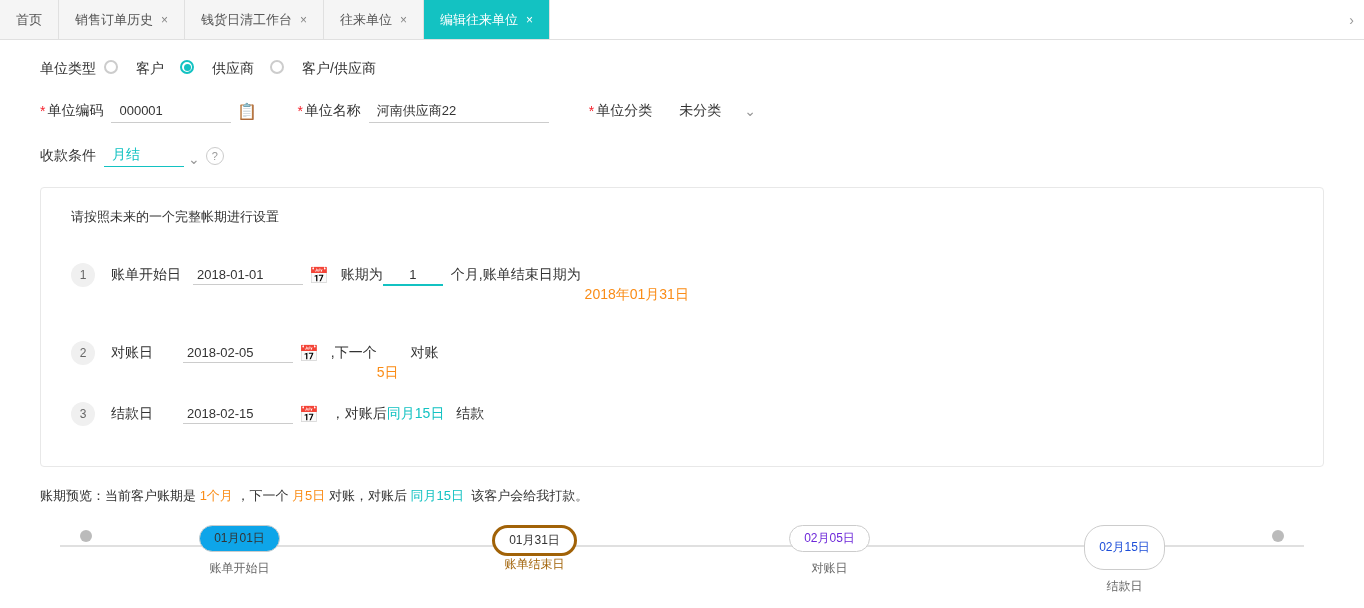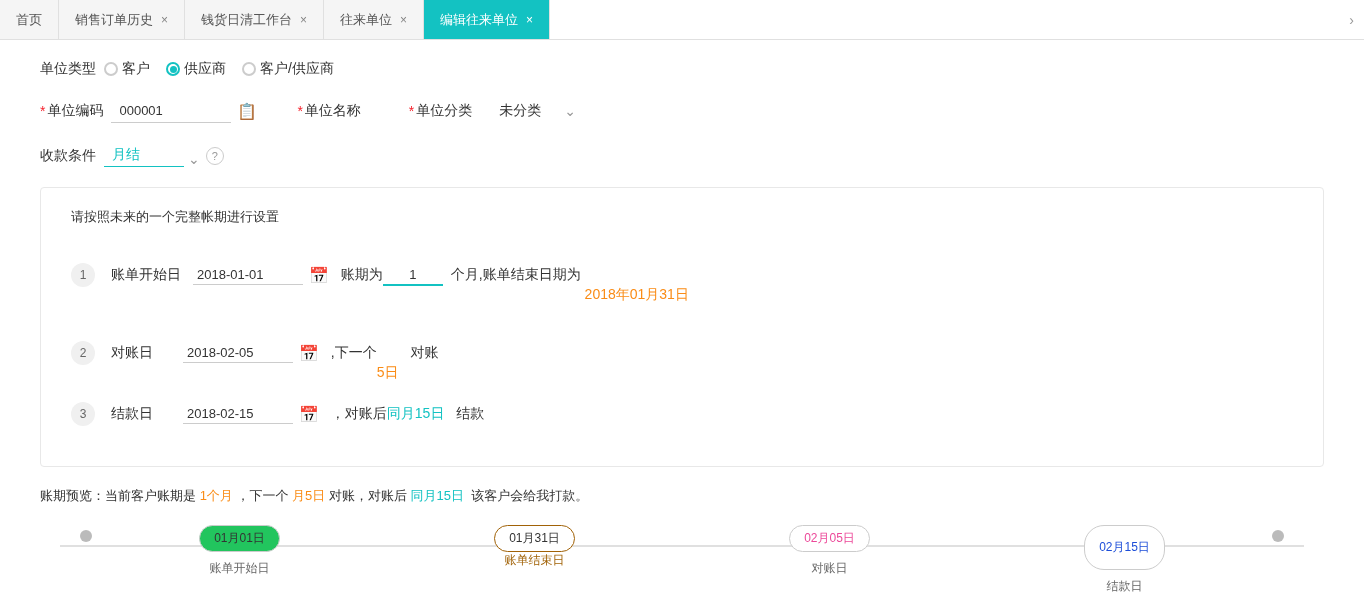--- a/index.html
+++ b/index.html
@@ -69,22 +69,22 @@
       color: #f5222d;
       margin-right: 2px;
     }
     .radio-group {
       display: flex;
       align-items: center;
       gap: 16px;
     }
     .radio-item {
       display: flex;
-      align-items: center;
-      gap: 4px;
+      align-items: flex-start;
+      gap: 18px;
       cursor: pointer;
     }
     .radio-circle {
       width: 14px;
       height: 14px;
       border-radius: 50%;
       border: 2px solid #ccc;
       display: flex; align-items: center; justify-content: center;
     }
     .radio-circle.checked {
@@ -277,20 +277,21 @@
   <div class="form-row">
     <div class="field-group">
       <span class="required-star">*</span>
       <span class="form-label">单位编码</span>
       <input class="text-input" type="text" value="000001" style="width: 120px;">
       <span class="calendar-icon">📋</span>
     </div>
     <div class="field-group">
       <span class="required-star">*</span>
       <span class="form-label">单位名称</span>
+      <input class="text-input" type="text" value="河南供应商22" style="width: 180px;">
     </div>
     <div class="field-group">
       <span class="required-star">*</span>
       <span class="form-label">单位分类</span>
       <span style="min-width:80px; padding: 4px 8px; text-align: center;">未分类</span>
       <span class="dropdown-arrow">⌄</span>
     </div>
   </div>
 
   <div class="form-row">
@@ -349,31 +350,31 @@
 
   <div style="position: relative; padding: 0 40px;">
     <div class="timeline-line"></div>
     <div style="display: flex; align-items: flex-start; position: relative; z-index: 1;">
 
       <div style="display: flex; align-items: center; position: relative; top: 5px;">
         <div style="width:12px;height:12px;border-radius:50%;background:#bbb;"></div>
       </div>
 
       <div style="display:flex;flex-direction:column;align-items:center;flex:1;">
-        <div style="border:1px solid #ccc;border-radius:20px;padding:4px 14px;font-size:12px;color:#333;background:#22c55e;white-space:nowrap;">01月01日</div>
+        <div style="border:1px solid #ccc;border-radius:20px;padding:4px 14px;font-size:12px;color:#333;background:#0ea5e9;white-space:nowrap;">01月01日</div>
         <div style="font-size:12px;color:#666;margin-top:8px;">账单开始日</div>
       </div>
 
       <div style="display:flex;flex-direction:column;align-items:center;flex:1;">
-        <div style="border:1px solid #a16207;border-radius:20px;padding:4px 14px;font-size:12px;color:#333;background:#fff;white-space:nowrap;">01月31日</div>
+        <div style="border:3px solid #a16207;border-radius:20px;padding:4px 14px;font-size:12px;color:#333;background:#fff;white-space:nowrap;">01月31日</div>
         <div style="font-size:12px;color:#a16207;margin-top:0;">账单结束日</div>
       </div>
 
       <div style="display:flex;flex-direction:column;align-items:center;flex:1;">
-        <div style="border:1px solid #ccc;border-radius:20px;padding:4px 14px;font-size:12px;color:#ec4899;background:#fff;white-space:nowrap;">02月05日</div>
+        <div style="border:1px solid #ccc;border-radius:20px;padding:4px 14px;font-size:12px;color:#6d28d9;background:#fff;white-space:nowrap;">02月05日</div>
         <div style="font-size:12px;color:#666;margin-top:8px;">对账日</div>
       </div>
 
       <div style="display:flex;flex-direction:column;align-items:center;flex:1;">
         <div style="border:1px solid #ccc;border-radius:20px;padding:13px 14px;font-size:12px;color:#1d4ed8;background:#fff;white-space:nowrap;">02月15日</div>
         <div style="font-size:12px;color:#666;margin-top:8px;">结款日</div>
       </div>
 
       <div style="display: flex; align-items: center; position: relative; top: 5px;">
         <div style="width:12px;height:12px;border-radius:50%;background:#bbb;"></div>

